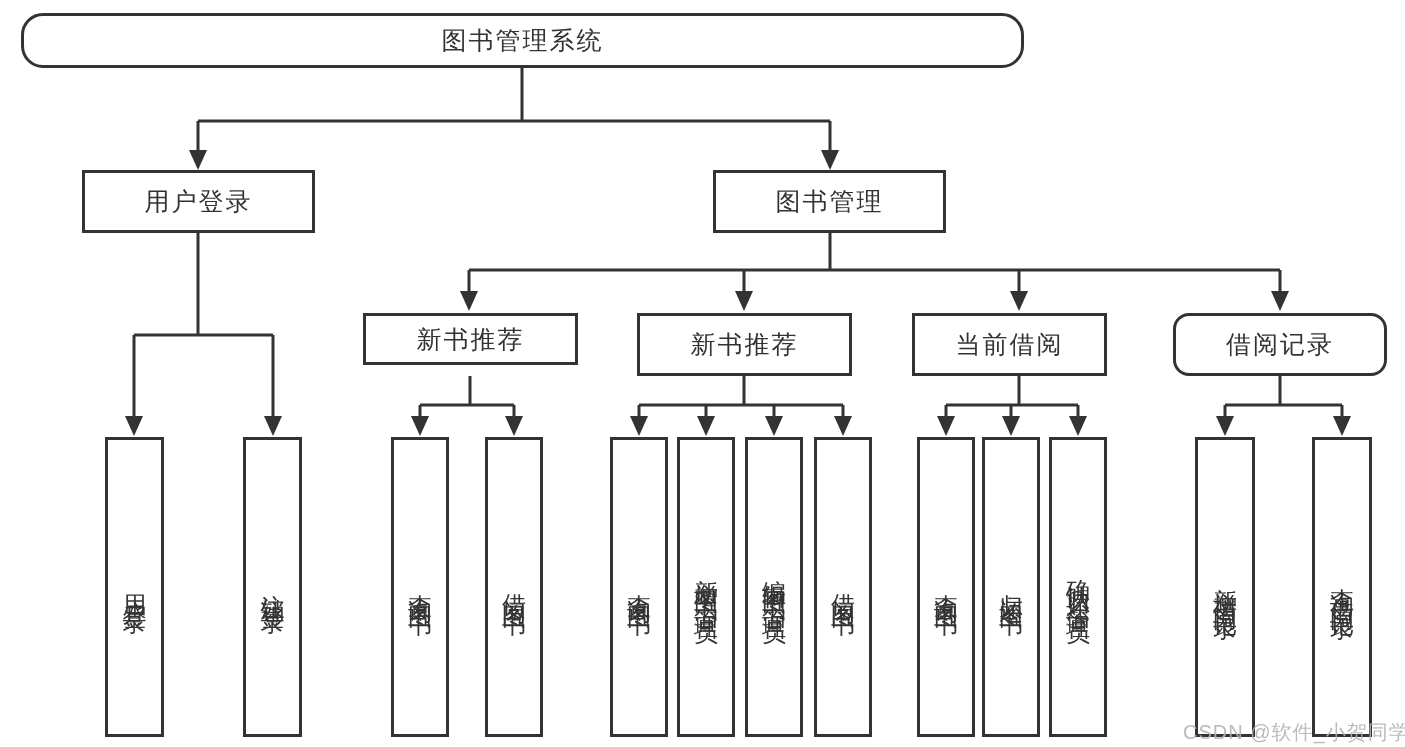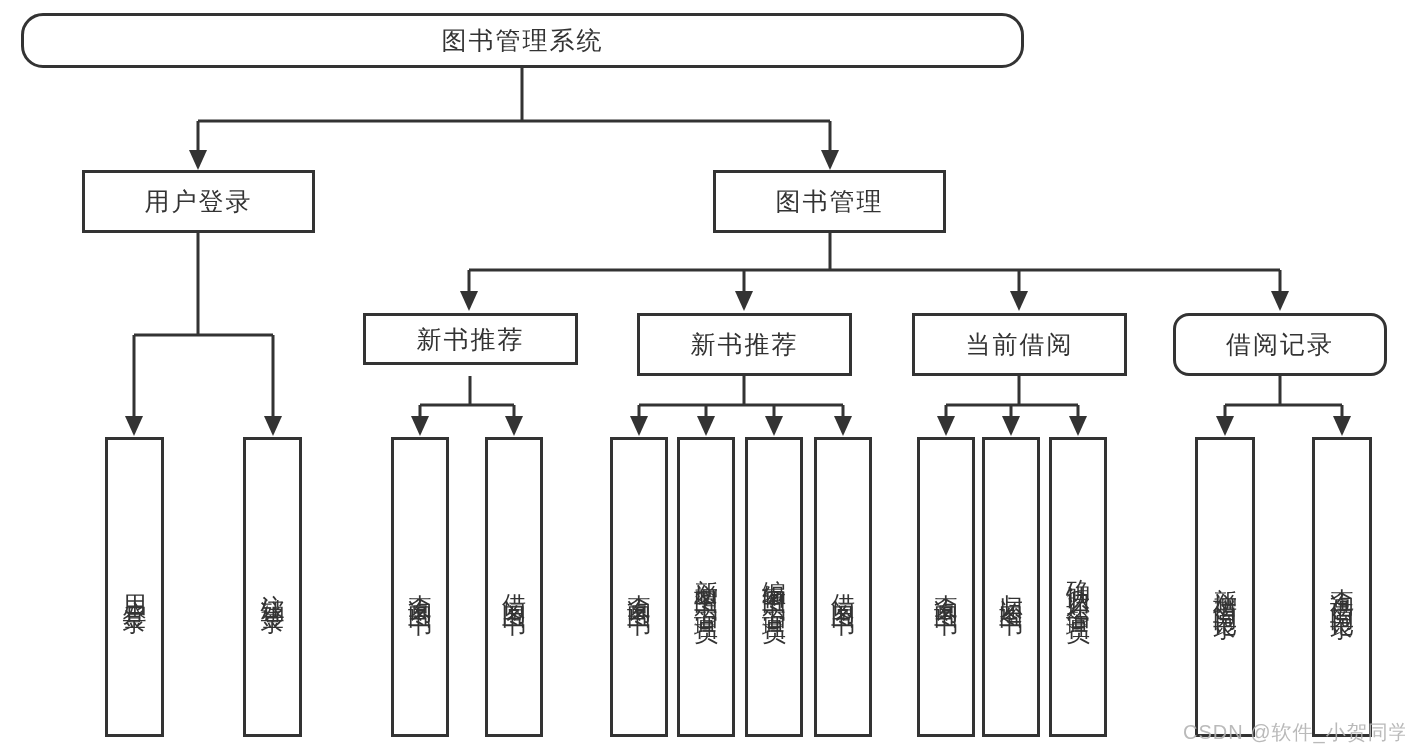--- a/index.html
+++ b/index.html
@@ -124,21 +124,21 @@
   <div class="hbox" style="left:713px; top:170px; width:233px; height:63px;">
     <span>图书管理</span>
   </div>
 
   <div class="hbox" style="left:363px; top:313px; width:215px; height:52px;">
     <span>新书推荐</span>
   </div>
   <div class="hbox" style="left:637px; top:313px; width:215px; height:63px;">
     <span>新书推荐</span>
   </div>
-  <div class="hbox" style="left:912px; top:313px; width:215px; height:63px;">
+  <div class="hbox" style="left:912px; top:313px; width:195px; height:63px;">
     <span>当前借阅</span>
   </div>
   <div class="hbox" style="left:1173px; top:313px; width:214px; height:63px;border-radius:16px;">
     <span>借阅记录</span>
   </div>
 
   <div class="vbox" style="left:105px; width:59px;">
     <span>用户登录</span>
   </div>
   <div class="vbox" style="left:243px; width:59px;">

